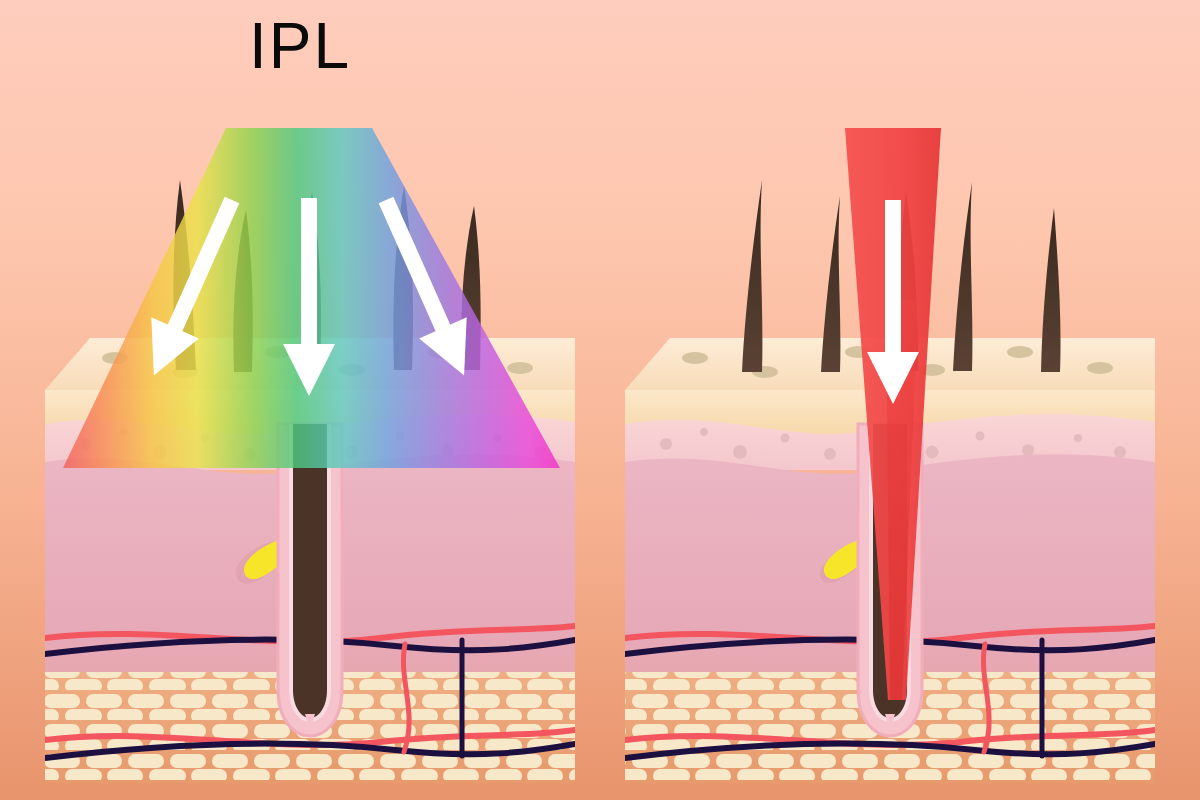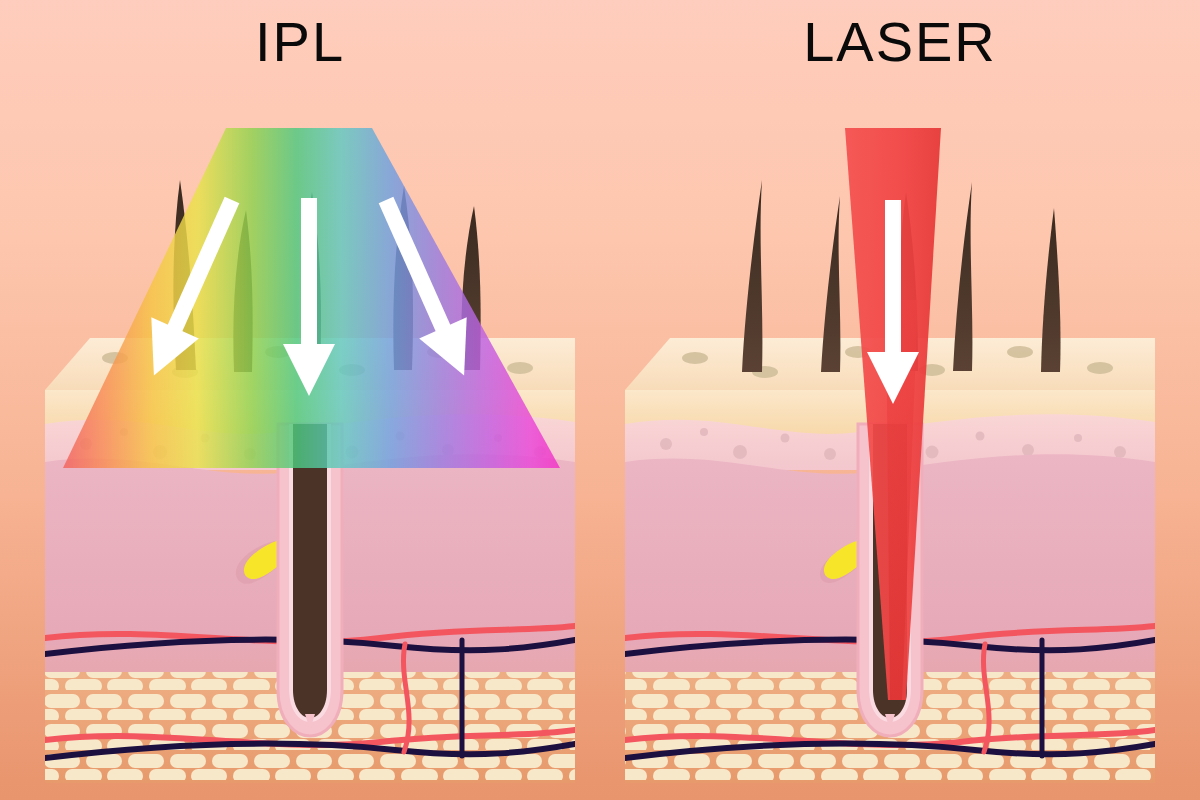--- a/index.html
+++ b/index.html
@@ -7,21 +7,21 @@
     width:1200px;height:800px;overflow:hidden;
     font-family:"Liberation Sans", sans-serif;
     background:linear-gradient(180deg,#ffcdbd 0%,#fdc6ad 30%,#f7b393 62%,#e8946c 100%);
     position:relative;
   }
   #stage{position:absolute;inset:0;}
   .panel-title{
     position:absolute;top:14px;
     font-family:"Liberation Sans", sans-serif;
     font-weight:400;
-    font-size:56px;
+    font-size:64px;
     line-height:1;
     color:#0a0a0a;
     letter-spacing:2px;
     text-align:center;
     white-space:nowrap;
   }
   #title-ipl{left:0;width:600px;}
   #title-laser{left:600px;width:600px;}
   svg.layer{position:absolute;left:0;top:0;width:1200px;height:800px;overflow:visible;}
   #svg-back{z-index:1;}
@@ -29,21 +29,20 @@
   #svg-beams{z-index:3;}
   #svg-arrows{z-index:4;}
 </style>
 </head>
 <body>
 
 <div id="stage">
 
   <div class="panel-title" id="title-ipl">IPL</div>
 
-  <div class="panel-title" id="title-laser">LASER</div>
 
   <svg class="layer" id="svg-back" viewBox="0 0 1200 800">
     <defs>
       <linearGradient id="gTopFace" x1="0" y1="0" x2="0" y2="1">
         <stop offset="0" stop-color="#fdecd6"></stop>
         <stop offset="1" stop-color="#f8dcb9"></stop>
       </linearGradient>
       <linearGradient id="gCorneum" x1="0" y1="0" x2="0" y2="1">
         <stop offset="0" stop-color="#fce8cc"></stop>
         <stop offset="1" stop-color="#f7d8a9"></stop>

